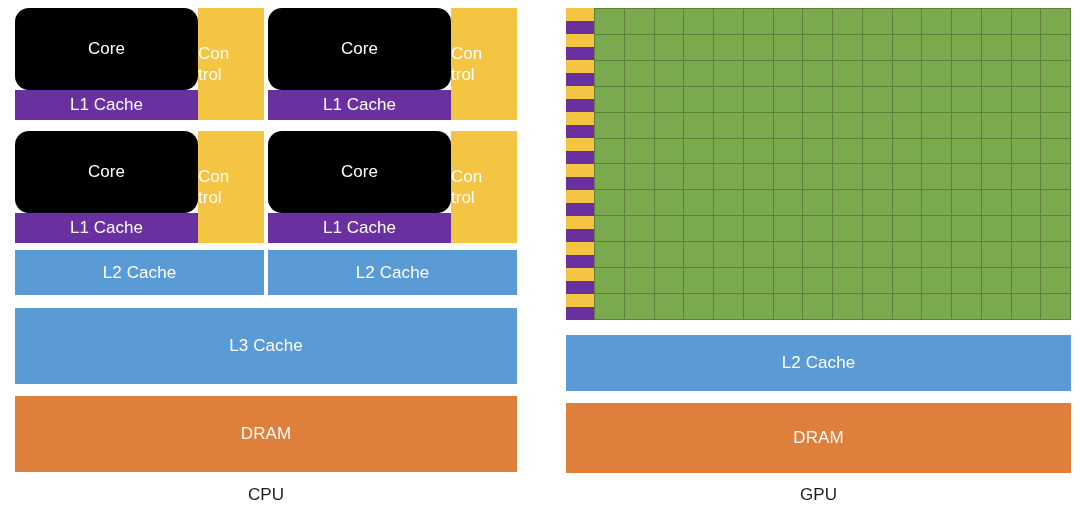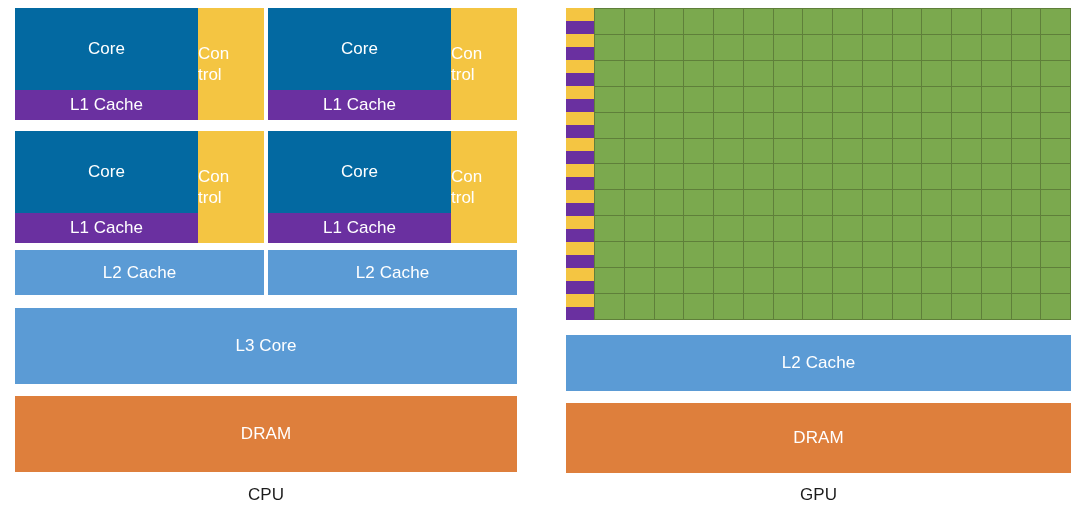--- a/index.html
+++ b/index.html
@@ -30,21 +30,21 @@
     align-items: center;
     justify-content: center;
     color: #ffffff;
     font-size: 17px;
     line-height: 1.12;
     text-align: center;
     white-space: pre-line;
     letter-spacing: 0.1px;
   }
 
-  .green   { background: #0369a1; }
+  .green   { background: #000000; border-radius: 14px; }
   .purple  { background: #6A30A0; }
   .yellow  { background: #F4C542; }
   .blue    { background: #5B9BD5; }
   .orange  { background: #DE7F3C; }
 
   .core-group {
     position: absolute;
     box-sizing: border-box;
   }
 
@@ -177,21 +177,21 @@
     </div>
 
     <div class="blk blue" style="left:15px; top:250px; width:249px; height:45px;">
       <span>L2 Cache</span>
     </div>
     <div class="blk blue" style="left:268px; top:250px; width:249px; height:45px;">
       <span>L2 Cache</span>
     </div>
 
     <div class="blk blue" style="left:15px; top:308px; width:502px; height:76px;">
-      <span>L3 Core</span>
+      <span>L3 Cache</span>
     </div>
 
     <div class="blk orange" style="left:15px; top:396px; width:502px; height:76px;">
       <span>DRAM</span>
     </div>
 
     <div class="caption" style="left:15px; top:482px; width:502px; height:26px;">
       <span>CPU</span>
     </div>
   </div>

